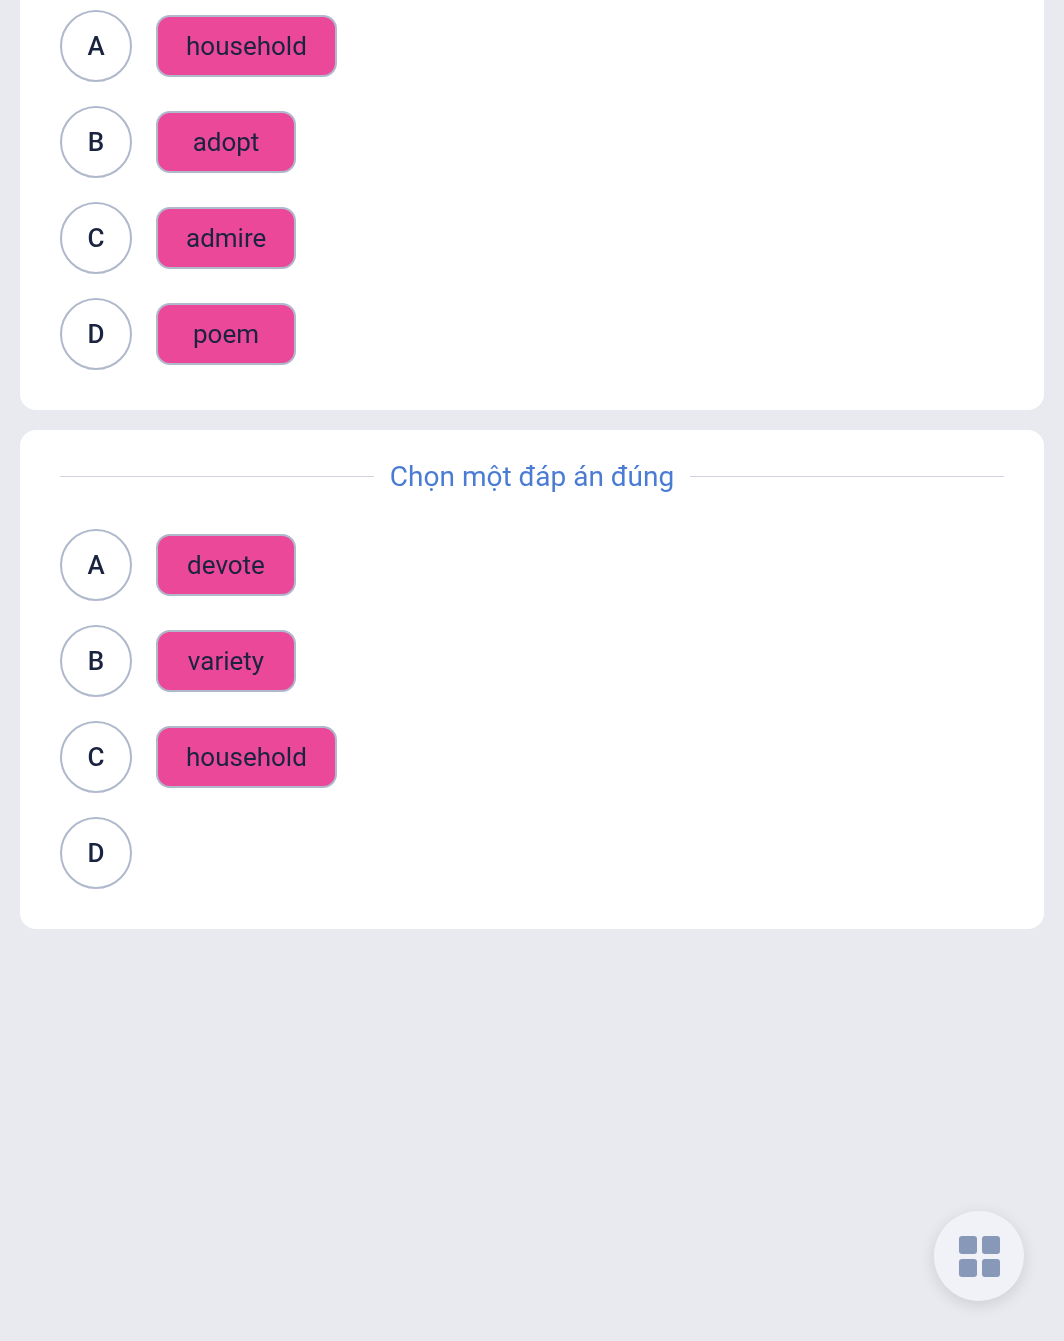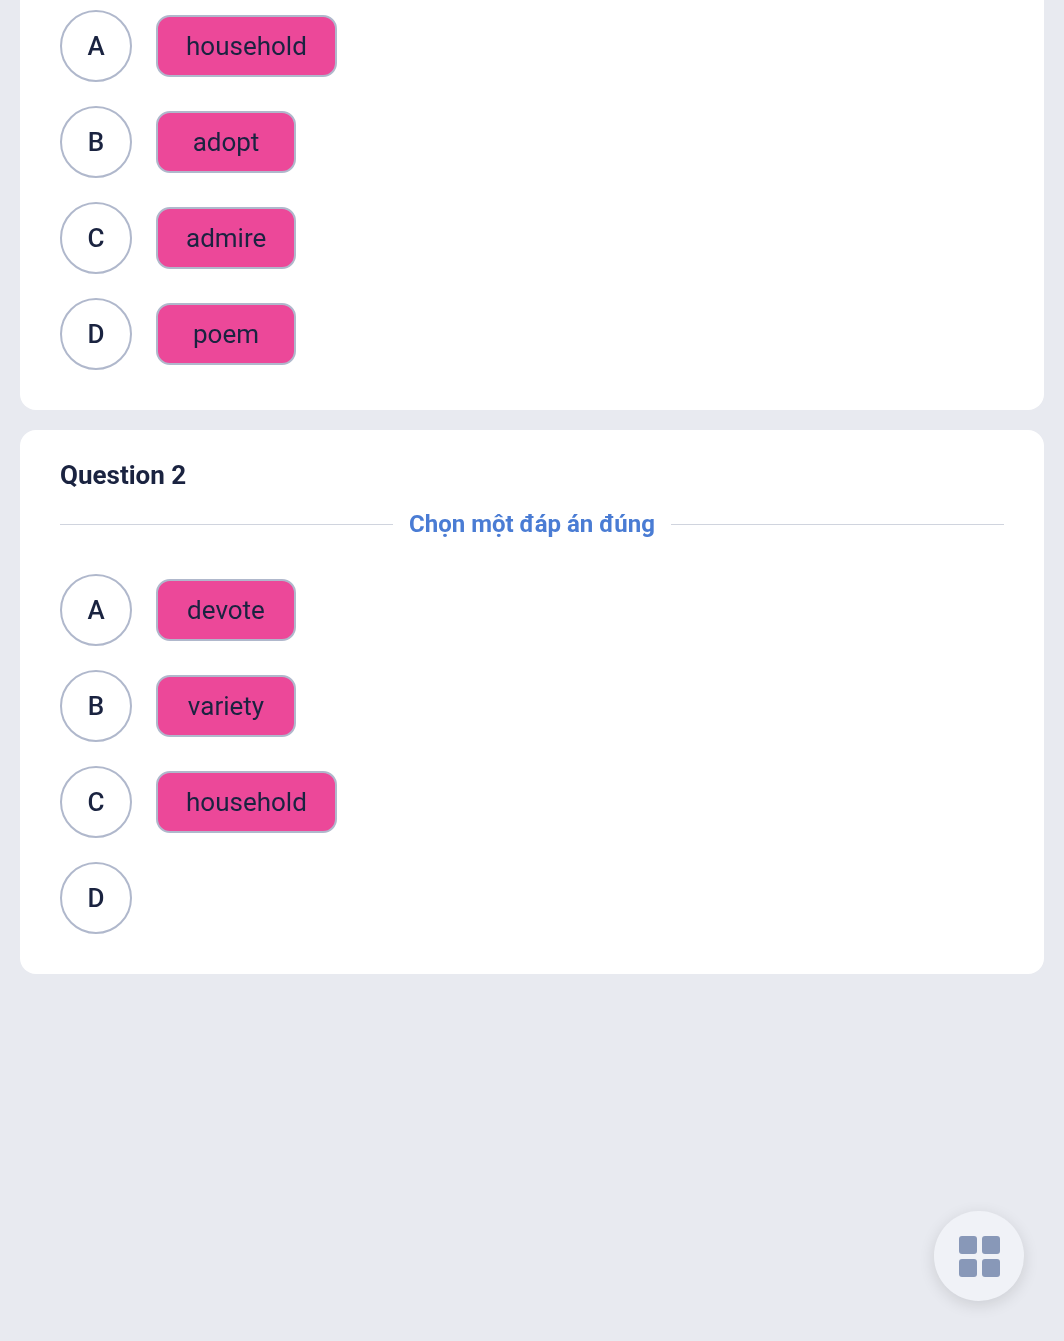--- a/index.html
+++ b/index.html
@@ -43,23 +43,23 @@
       margin-bottom: 36px;
     }
 
     .divider-line {
       flex: 1;
       height: 1px;
       background: #d0d4de;
     }
 
     .divider-text {
-      font-size: 24px;
+      font-size: 28px;
       color: #4a7cd4;
-      font-weight: 700;
+      font-weight: 400;
       white-space: nowrap;
     }
 
     .options-list {
       display: flex;
       flex-direction: column;
       gap: 24px;
     }
 
     .option-row {
@@ -175,21 +175,20 @@
         </div>
         <div class="option-box">
           <span>poem</span>
         </div>
       </div>
 
     </div>
   </div>
 
   <div class="question-card">
-    <div class="question-title">Question 2</div>
 
     <div class="divider-row">
       <div class="divider-line"></div>
       <span class="divider-text">Chọn một đáp án đúng</span>
       <div class="divider-line"></div>
     </div>
 
     <div class="options-list">
 
       <div class="option-row">

